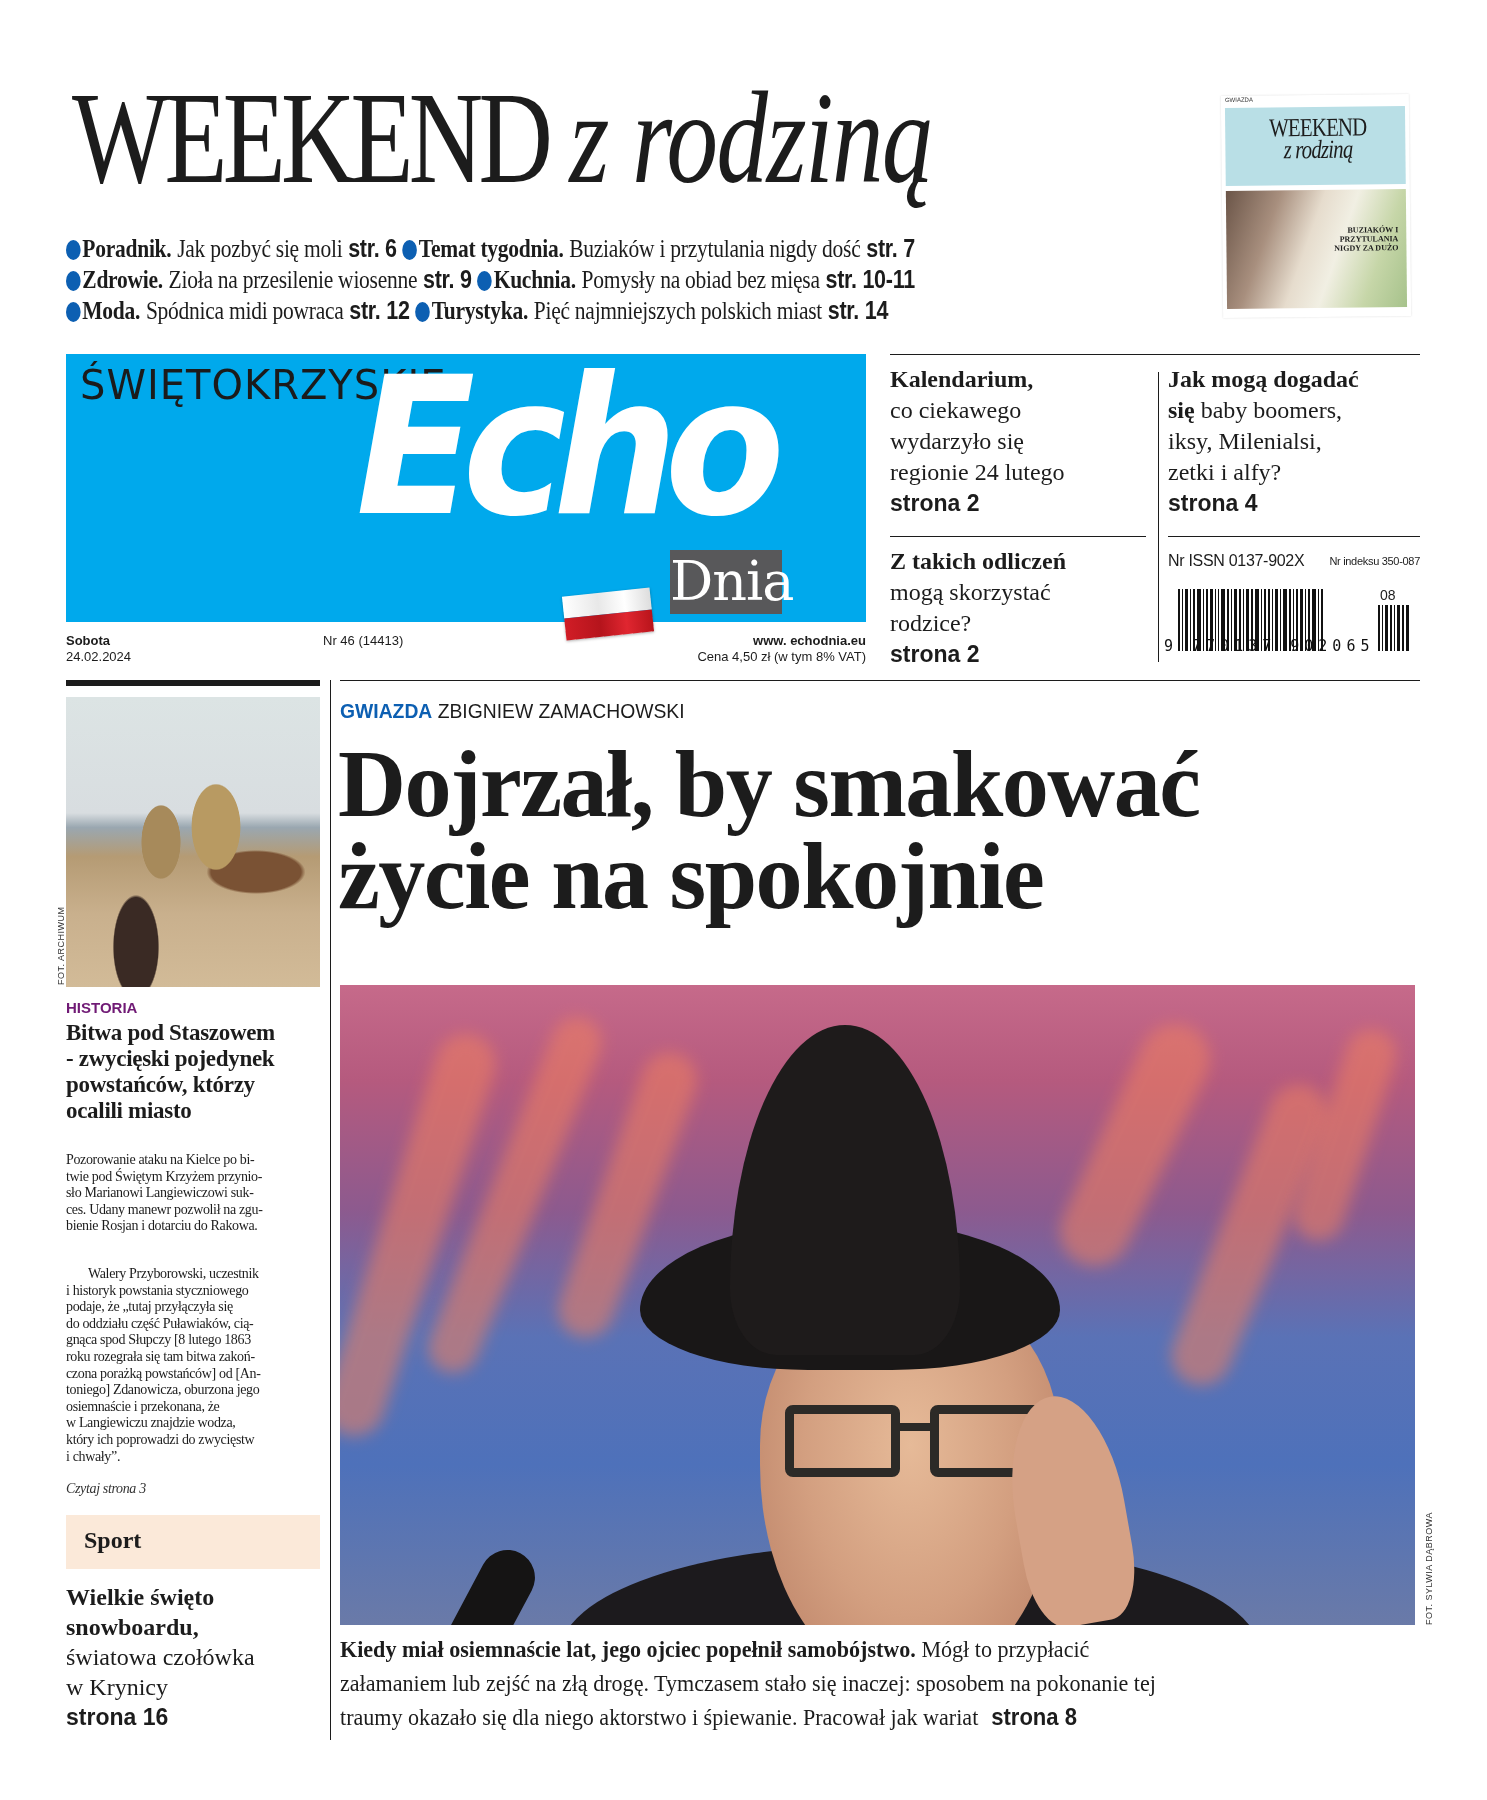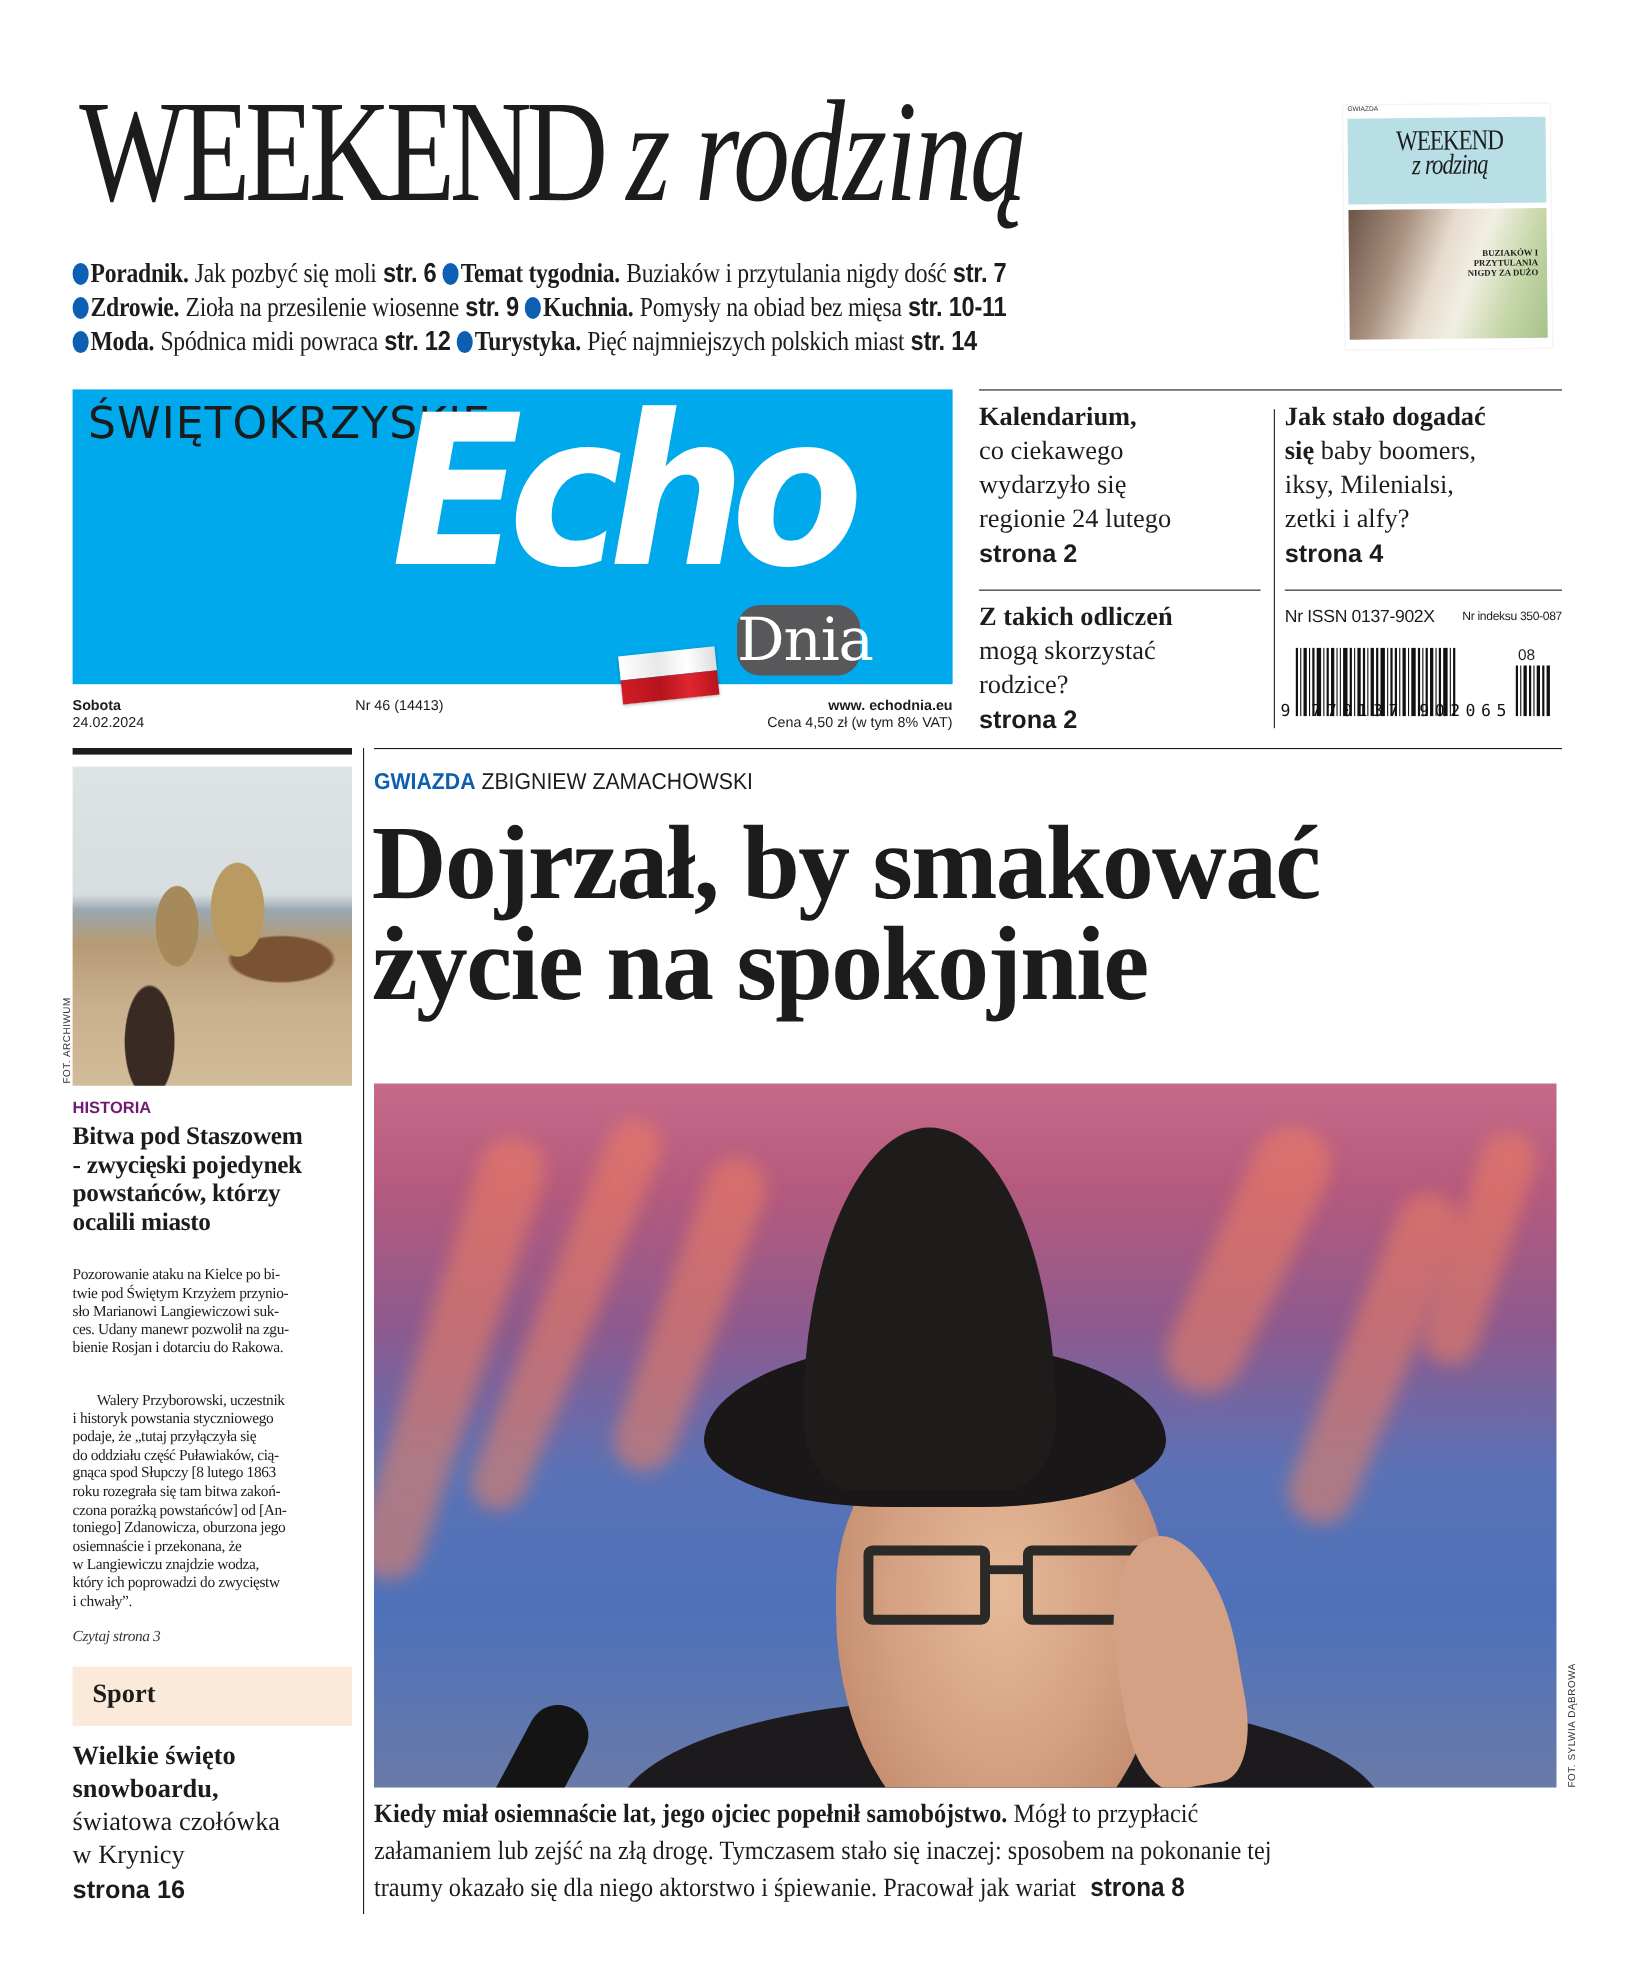--- a/index.html
+++ b/index.html
@@ -23,21 +23,21 @@
   .thumb-kicker { position: absolute; left: 4px; top: 1px; font-family: "Liberation Sans", sans-serif; font-size: 6px; color: #333; }
   .thumb-title { position: absolute; left: 44px; top: 10px; font-size: 26px; line-height: 22px; text-align: center; letter-spacing: -1px; transform: scaleX(0.8); transform-origin: left top; color: #1c1c1c; }
   .thumb-title .it { font-style: italic; display: block; }
   .thumb-photo { position: absolute; left: 4px; top: 95px; width: 180px; height: 118px; background: linear-gradient(110deg, #6b5548 0%, #a88f7e 25%, #e6dccd 45%, #f1efe3 60%, #c6d6a8 80%, #a6c28b 100%); }
   .thumb-photo-text { position: absolute; right: 8px; top: 8px; font-size: 8px; font-weight: bold; text-align: right; line-height: 9px; color: #1c1c1c; font-family: "Liberation Serif", serif; margin-top: 28px; }
 
   
   .masthead { left: 66px; top: 354px; width: 800px; height: 268px; background: #00a9ec; overflow: hidden; }
   .region { position: absolute; left: 14px; top: 8px; font-family: "DejaVu Sans", sans-serif; font-size: 40px; color: #1b1b1b; letter-spacing: 1px; }
   .echo-logo { position: absolute; left: 290px; top: -20px; font-family: "DejaVu Sans", sans-serif; font-weight: bold; font-style: italic; font-size: 190px; color: #fff; letter-spacing: -14px; transform: scaleX(0.92); transform-origin: left top; line-height: 1.2; }
-  .dnia-box { position: absolute; left: 604px; top: 196px; width: 112px; height: 64px; background: #58585a; color: #fff; font-family: "DejaVu Serif", serif; font-size: 54px; line-height: 64px; letter-spacing: -1px; border-radius: 21px; }
+  .dnia-box { position: absolute; left: 604px; top: 196px; width: 112px; height: 64px; background: #58585a; color: #fff; font-family: "DejaVu Serif", serif; font-size: 54px; line-height: 64px; letter-spacing: -1px; }
   .flag { left: 564px; top: 592px; width: 88px; height: 44px; transform: rotate(-6deg); box-shadow: 0 1px 3px rgba(0,0,0,0.3); }
   .flag .w { height: 50%; background: linear-gradient(90deg, #fff, #e8e8e8 40%, #fff 70%, #ddd); }
   .flag .r { height: 50%; background: linear-gradient(90deg, #d11d26, #b5141c 40%, #e02630 70%, #b8141b); }
 
   .meta { font-family: "Liberation Sans", sans-serif; font-size: 13px; line-height: 16px; color: #1c1c1c; }
   .meta b { font-weight: bold; }
 
   
   .info-box { font-family: "Liberation Serif", serif; font-size: 24px; line-height: 31px; }
   .info-box .hl { font-weight: bold; }
@@ -158,21 +158,21 @@
 
 <div class="abs info-box" style="left:890px; top:364px; width:260px;">
   <div class="hl">Kalendarium,</div>
   <div>co ciekawego</div>
   <div>wydarzyło się</div>
   <div>regionie 24 lutego</div>
   <div class="pg">strona 2</div>
 </div>
 
 <div class="abs info-box" style="left:1168px; top:364px; width:260px;">
-  <div class="hl">Jak stało dogadać</div>
+  <div class="hl">Jak mogą dogadać</div>
   <div><span class="hl">się</span><span> baby boomers,</span></div>
   <div>iksy, Milenialsi,</div>
   <div>zetki i alfy?</div>
   <div class="pg">strona 4</div>
 </div>
 
 <div class="hr" style="left:890px; top:536px; width:256px;"></div>
 <div class="hr" style="left:1168px; top:536px; width:252px;"></div>
 
 <div class="abs info-box" style="left:890px; top:546px; width:260px;">

